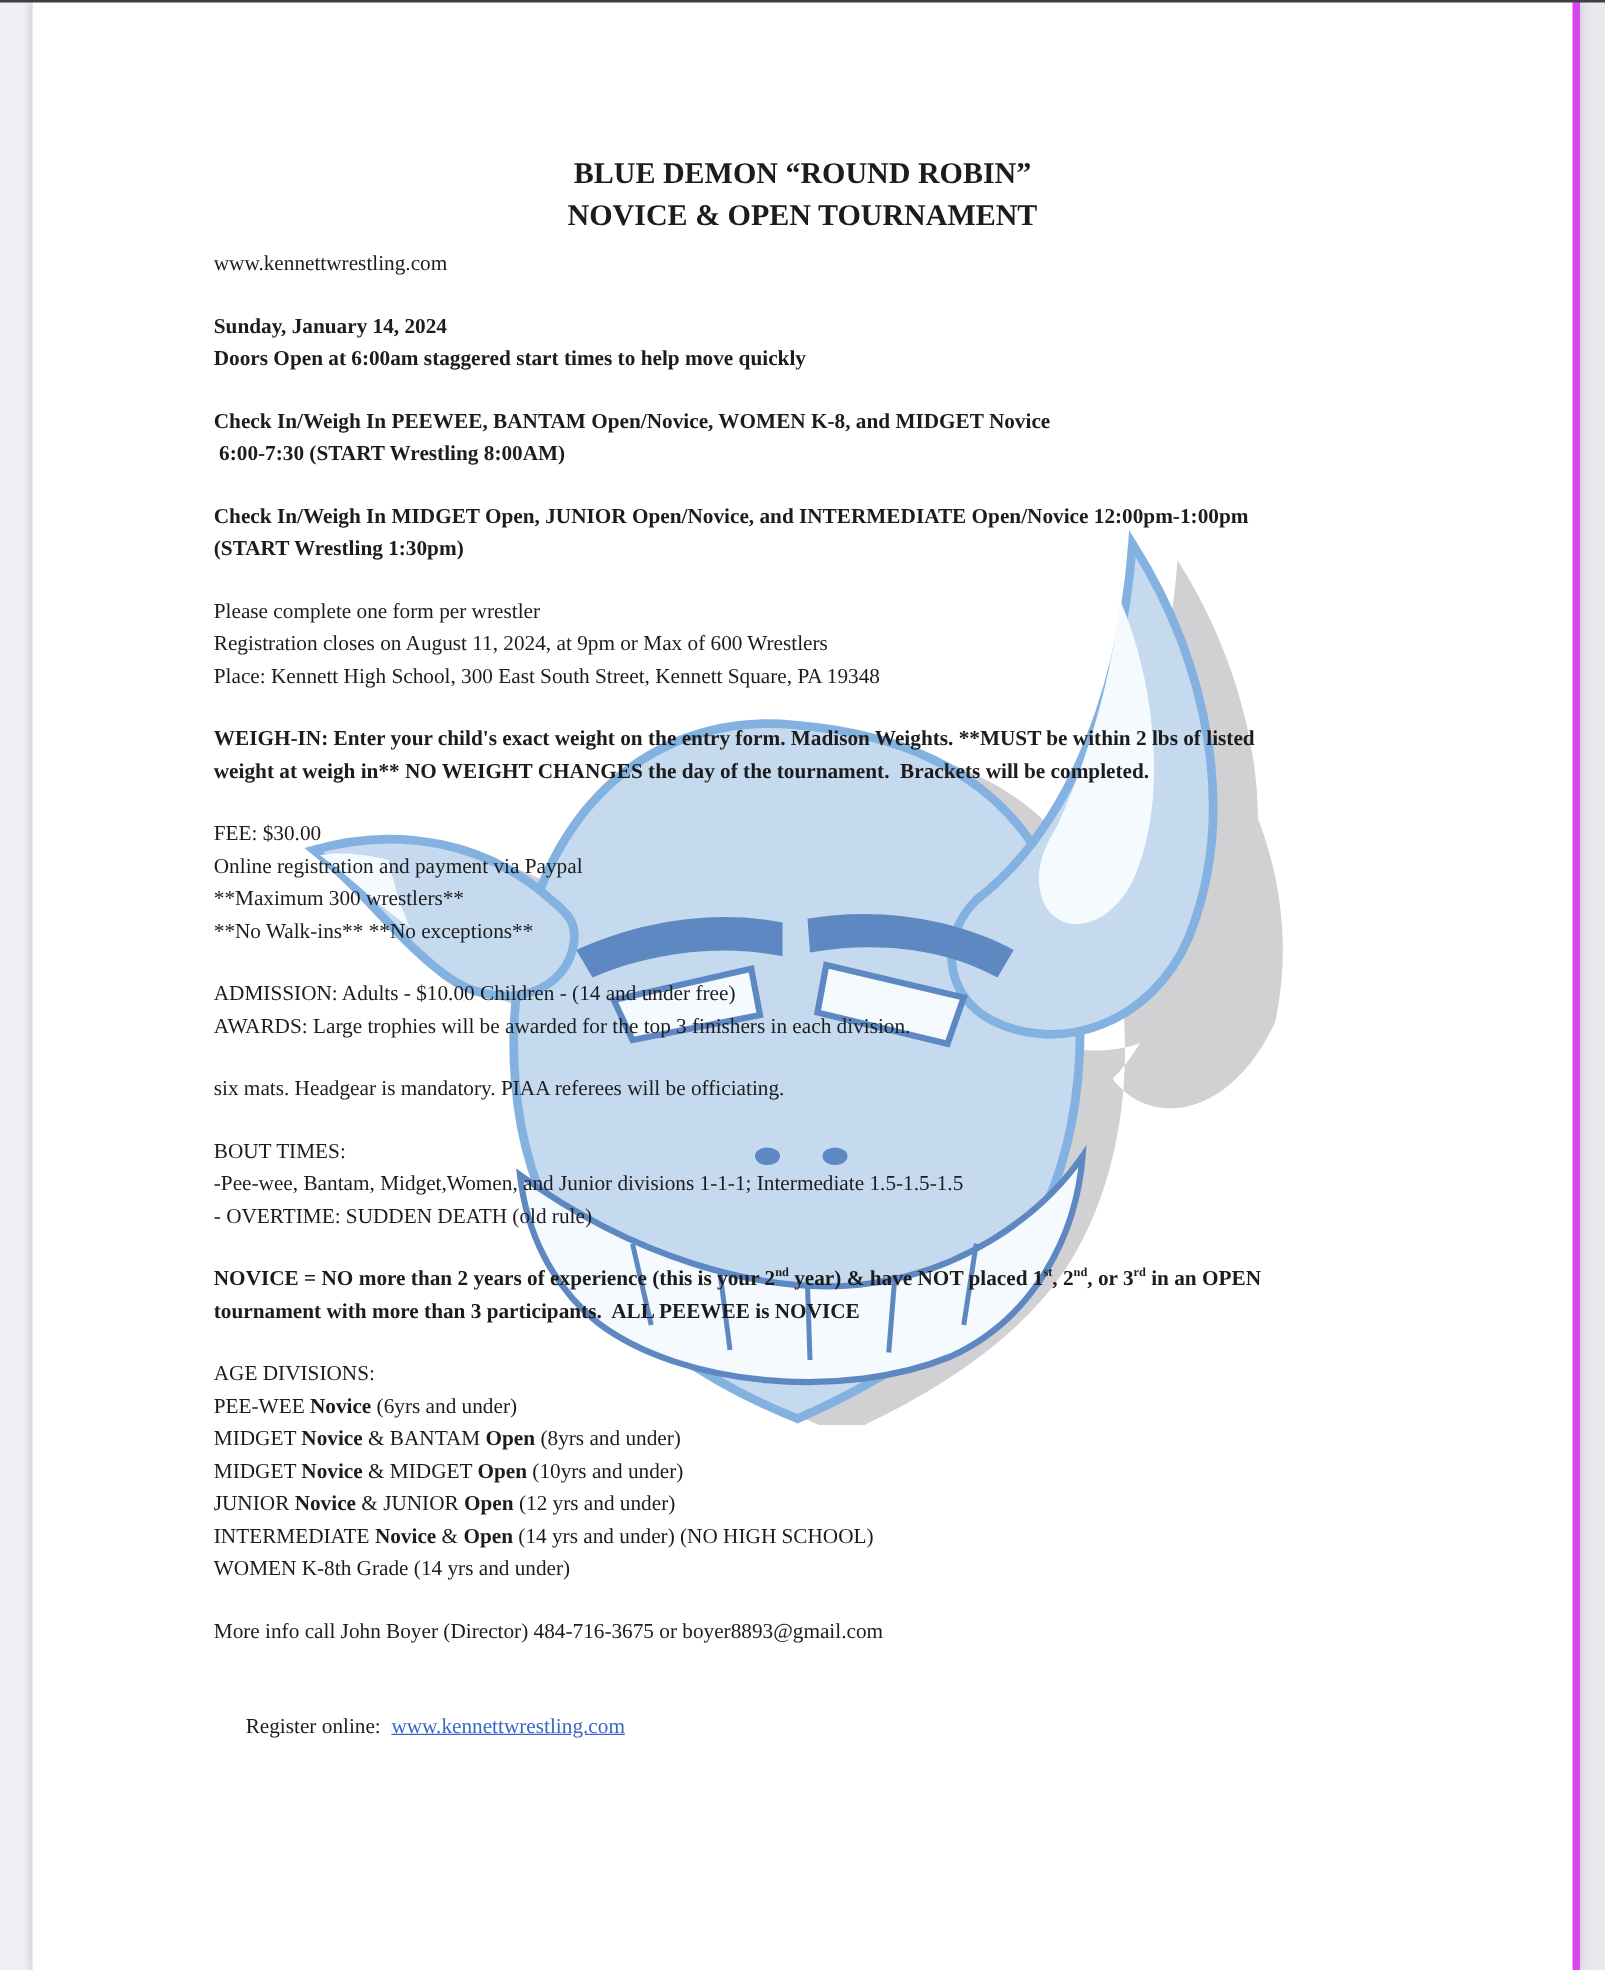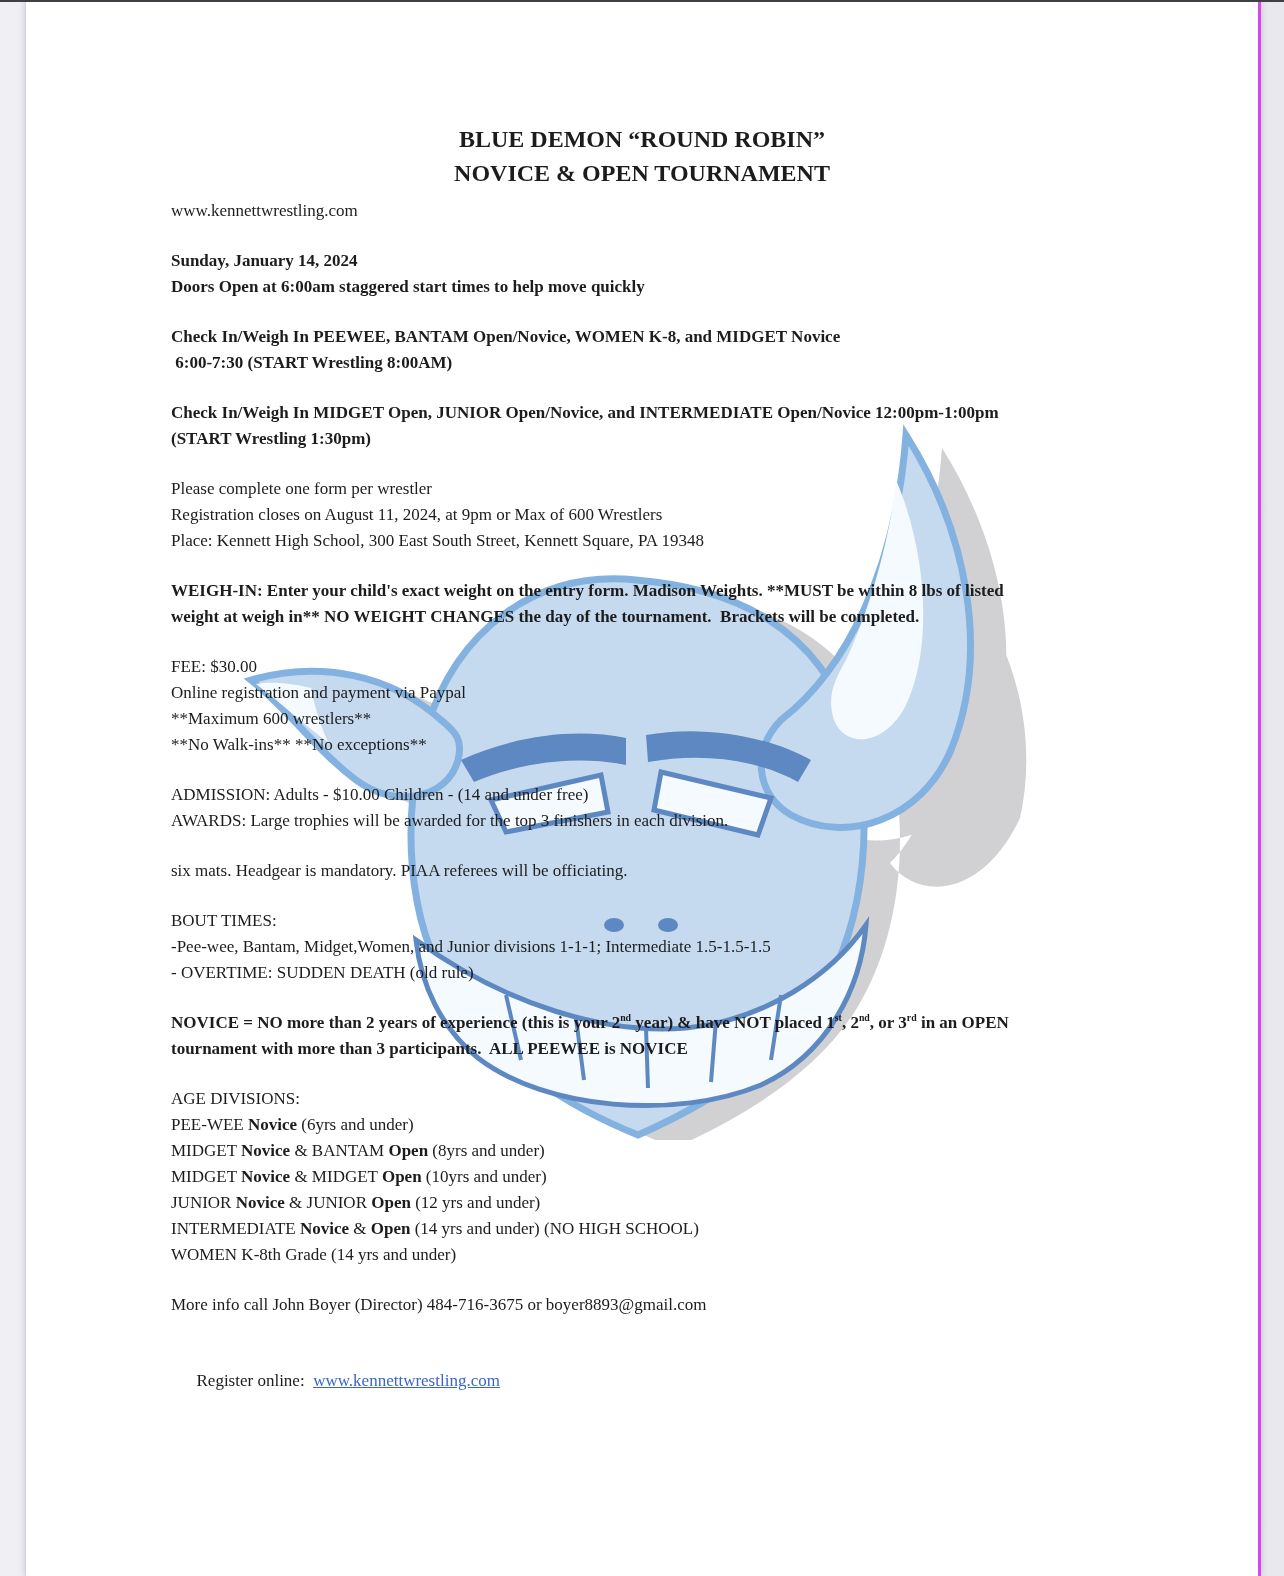--- a/index.html
+++ b/index.html
@@ -5,21 +5,21 @@
   html,body{margin:0;padding:0;}
   body{
     width:1284px;height:1576px;position:relative;
     background:linear-gradient(to right,#f0eff4 0%,#e9e8ee 100%);
     font-family:"Liberation Serif","DejaVu Serif",serif;
     color:var(--text,#1c1c1c);
   }
   .top-line{position:absolute;top:0;left:0;width:1284px;height:2px;background:#3e3e45;z-index:9;}
   .page{
     position:absolute;left:25px;top:0;width:1232px;height:1576px;
-    background:#ffffff;border-left:1px solid #d4d3dc;border-right:3px solid #d946ef;
+    background:#ffffff;border-left:1px solid #d4d3dc;border-right:6px solid #d946ef;
     box-shadow:0 0 7px rgba(60,60,85,.22);overflow:hidden;
   }
   .watermark{position:absolute;left:180px;top:420px;width:900px;height:720px;opacity:.82;z-index:0;}
   .wm-shadow{fill:var(--wm_gray,#c7c6c9);}
   .wm-skin{fill:var(--wm_blue_light,#b9d3ec);stroke:var(--wm_blue_mid,#6aa2da);stroke-width:7;}
   .wm-dark{fill:var(--wm_blue_dark,#3a6fb5);}
   .wm-white{fill:var(--wm_white,#f4f9fe);stroke:var(--wm_blue_dark,#3a6fb5);stroke-width:5;}
   .wm-line{stroke:var(--wm_blue_dark,#3a6fb5);stroke-width:4;fill:none;}
   .content{position:relative;z-index:1;padding:122px 145px 0 145px;font-size:17px;line-height:26px;}
   .para,.line{margin:0;white-space:pre-wrap;}
@@ -96,28 +96,28 @@
       <div class="line">(START Wrestling 1:30pm)</div>
     </div>
 
     <div class="block">
       <div class="line">Please complete one form per wrestler</div>
       <div class="line">Registration closes on August 11, 2024, at 9pm or Max of 600 Wrestlers</div>
       <div class="line">Place: Kennett High School, 300 East South Street, Kennett Square, PA 19348</div>
     </div>
 
     <div class="block b">
-      <div class="line">WEIGH-IN: Enter your child's exact weight on the entry form. Madison Weights. **MUST be within 8 lbs of listed</div>
+      <div class="line">WEIGH-IN: Enter your child's exact weight on the entry form. Madison Weights. **MUST be within 2 lbs of listed</div>
       <div class="line">weight at weigh in** NO WEIGHT CHANGES the day of the tournament.  Brackets will be completed.</div>
     </div>
 
     <div class="block">
       <div class="line">FEE: $30.00</div>
       <div class="line">Online registration and payment via Paypal</div>
-      <div class="line">**Maximum 600 wrestlers**</div>
+      <div class="line">**Maximum 300 wrestlers**</div>
       <div class="line">**No Walk-ins** **No exceptions**</div>
     </div>
 
     <div class="block">
       <div class="line">ADMISSION: Adults - $10.00 Children - (14 and under free)</div>
       <div class="line">AWARDS: Large trophies will be awarded for the top 3 finishers in each division.</div>
     </div>
 
     <div class="block">
       <div class="line">six mats. Headgear is mandatory. PIAA referees will be officiating.</div>

